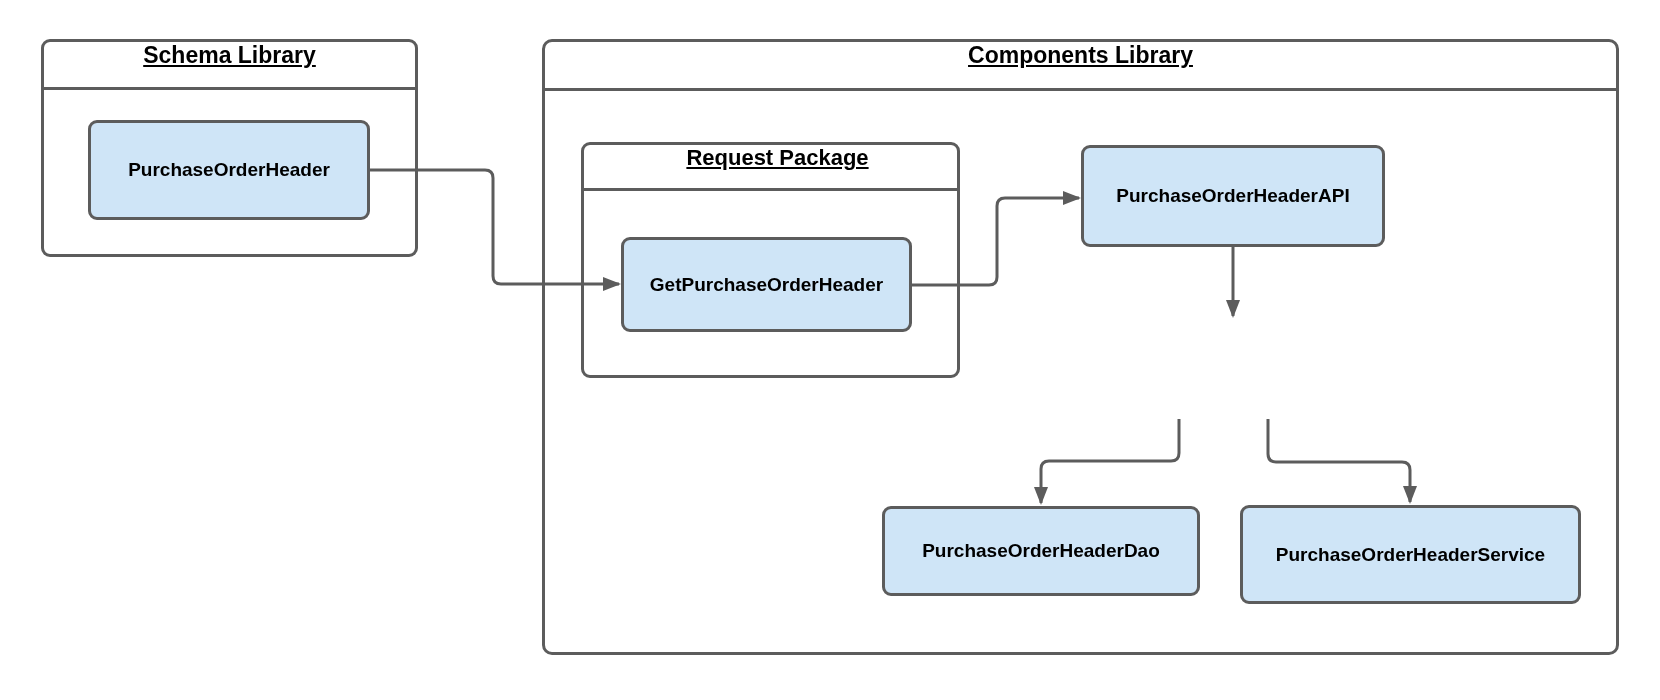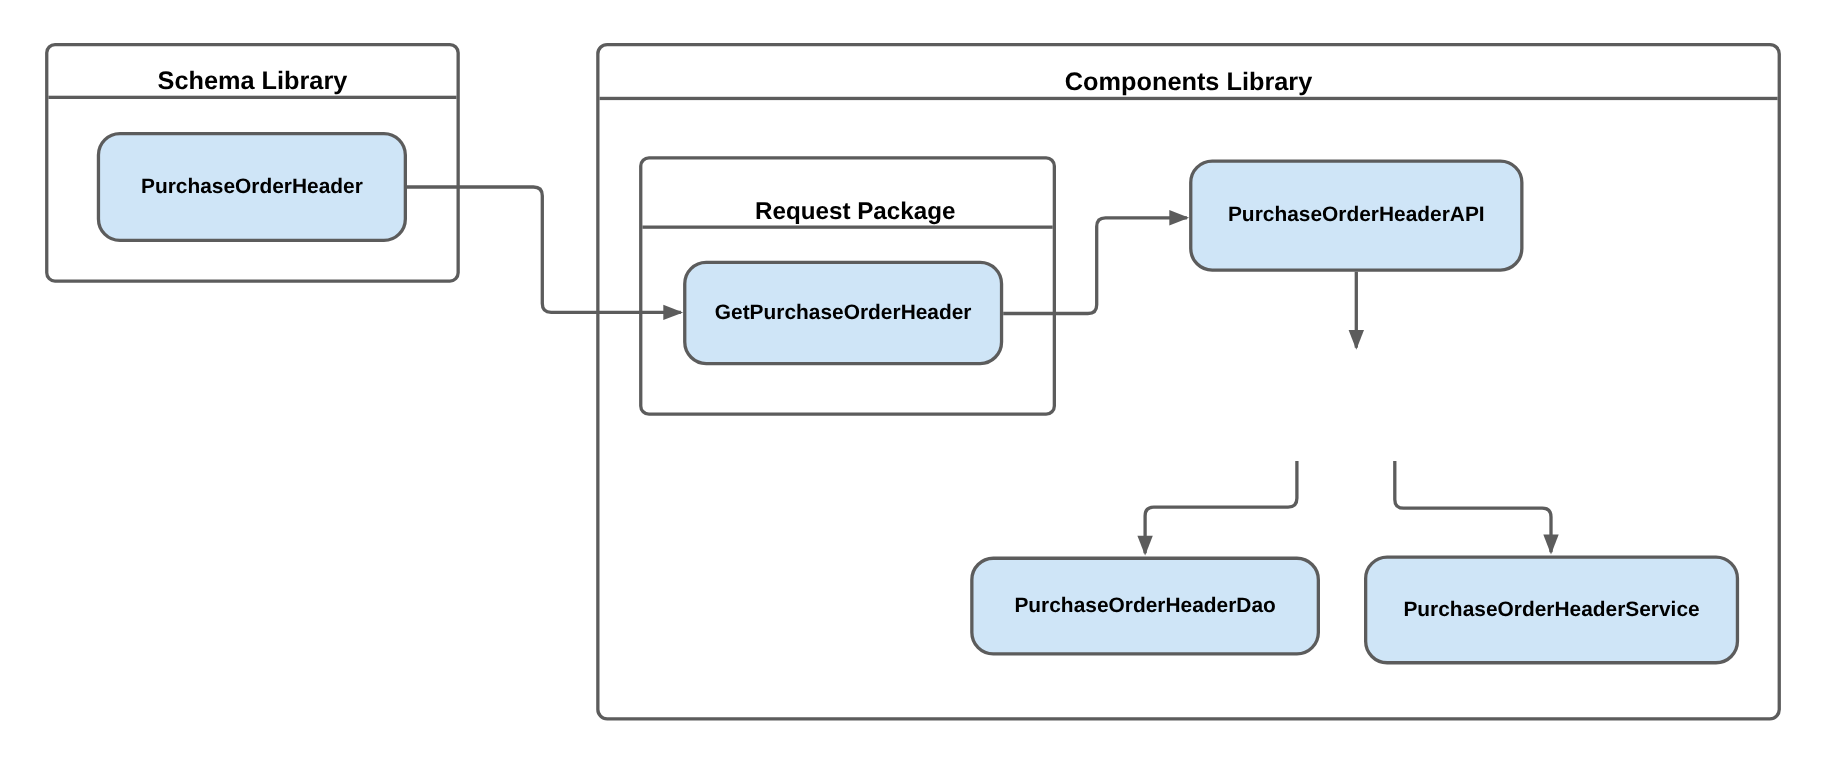--- a/index.html
+++ b/index.html
@@ -21,22 +21,23 @@
     border: 3px solid var(--stroke, #5c5c5c);
     border-radius: 9px;
     background: var(--background, #ffffff);
     z-index: 1;
   }
   .container-header {
     box-sizing: border-box;
     width: 100%;
     border-bottom: 3px solid var(--stroke, #5c5c5c);
     display: flex;
-    align-items: flex-end;
+    align-items: flex-start;
     justify-content: center;
+    text-decoration: underline;
   }
   .container-title {
     font-weight: 700;
     color: var(--text, #000000);
     font-size: 23px;
     white-space: nowrap;
   }
   .container-title.small {
     font-size: 22px;
   }
@@ -44,21 +45,21 @@
     position: absolute;
     left: 0;
     top: 0;
     z-index: 2;
   }
   .node {
     position: absolute;
     box-sizing: border-box;
     background: var(--node-fill, #cfe5f7);
     border: 3px solid var(--stroke, #5c5c5c);
-    border-radius: 21px;
+    border-radius: 9px;
     display: flex;
     align-items: center;
     justify-content: center;
     z-index: 3;
   }
   .node-label {
     font-weight: 700;
     font-size: 19px;
     color: var(--text, #000000);
     white-space: nowrap;
@@ -75,21 +76,21 @@
     </div>
   </div>
 
   <div class="container-frame" style="left:542px; top:39px; width:1077px; height:616px;border-radius:10px;">
     <div class="container-header" style="height:49px;">
       <span class="container-title">Components Library</span>
     </div>
   </div>
 
   <div class="container-frame" style="left:581px; top:142px; width:379px; height:236px;">
-    <div class="container-header" style="height:63px;padding-left:14px;">
+    <div class="container-header" style="height:46px;padding-left:14px;">
       <span class="container-title small">Request Package</span>
     </div>
   </div>
 
   <svg class="edge-layer" width="1660" height="700" viewBox="0 0 1660 700">
     <defs>
       <marker id="arrow" markerUnits="userSpaceOnUse" markerWidth="20" markerHeight="16" refX="17" refY="8" orient="auto">
         <path d="M1,1 L19,8 L1,15 Z" fill="#5c5c5c"></path>
       </marker>
     </defs>

